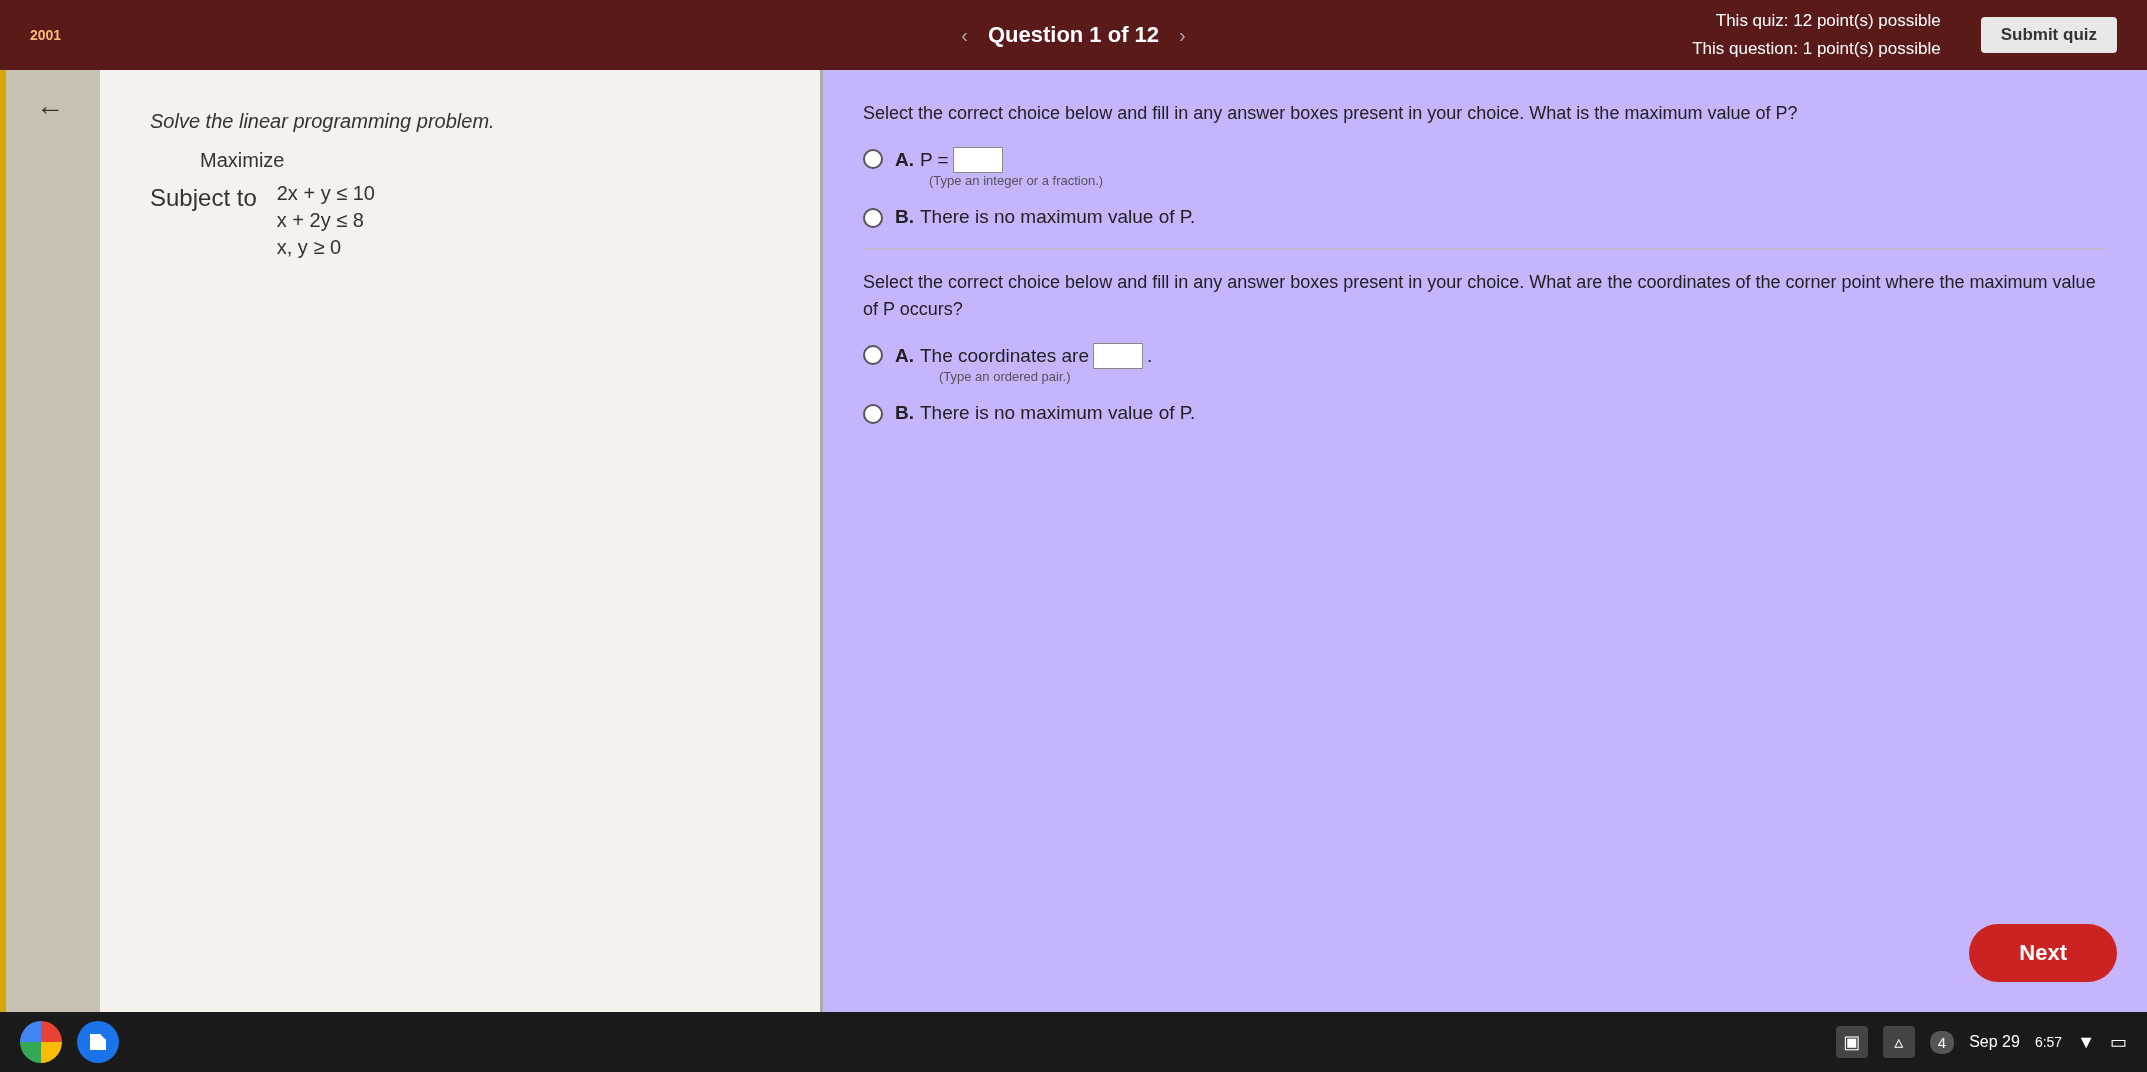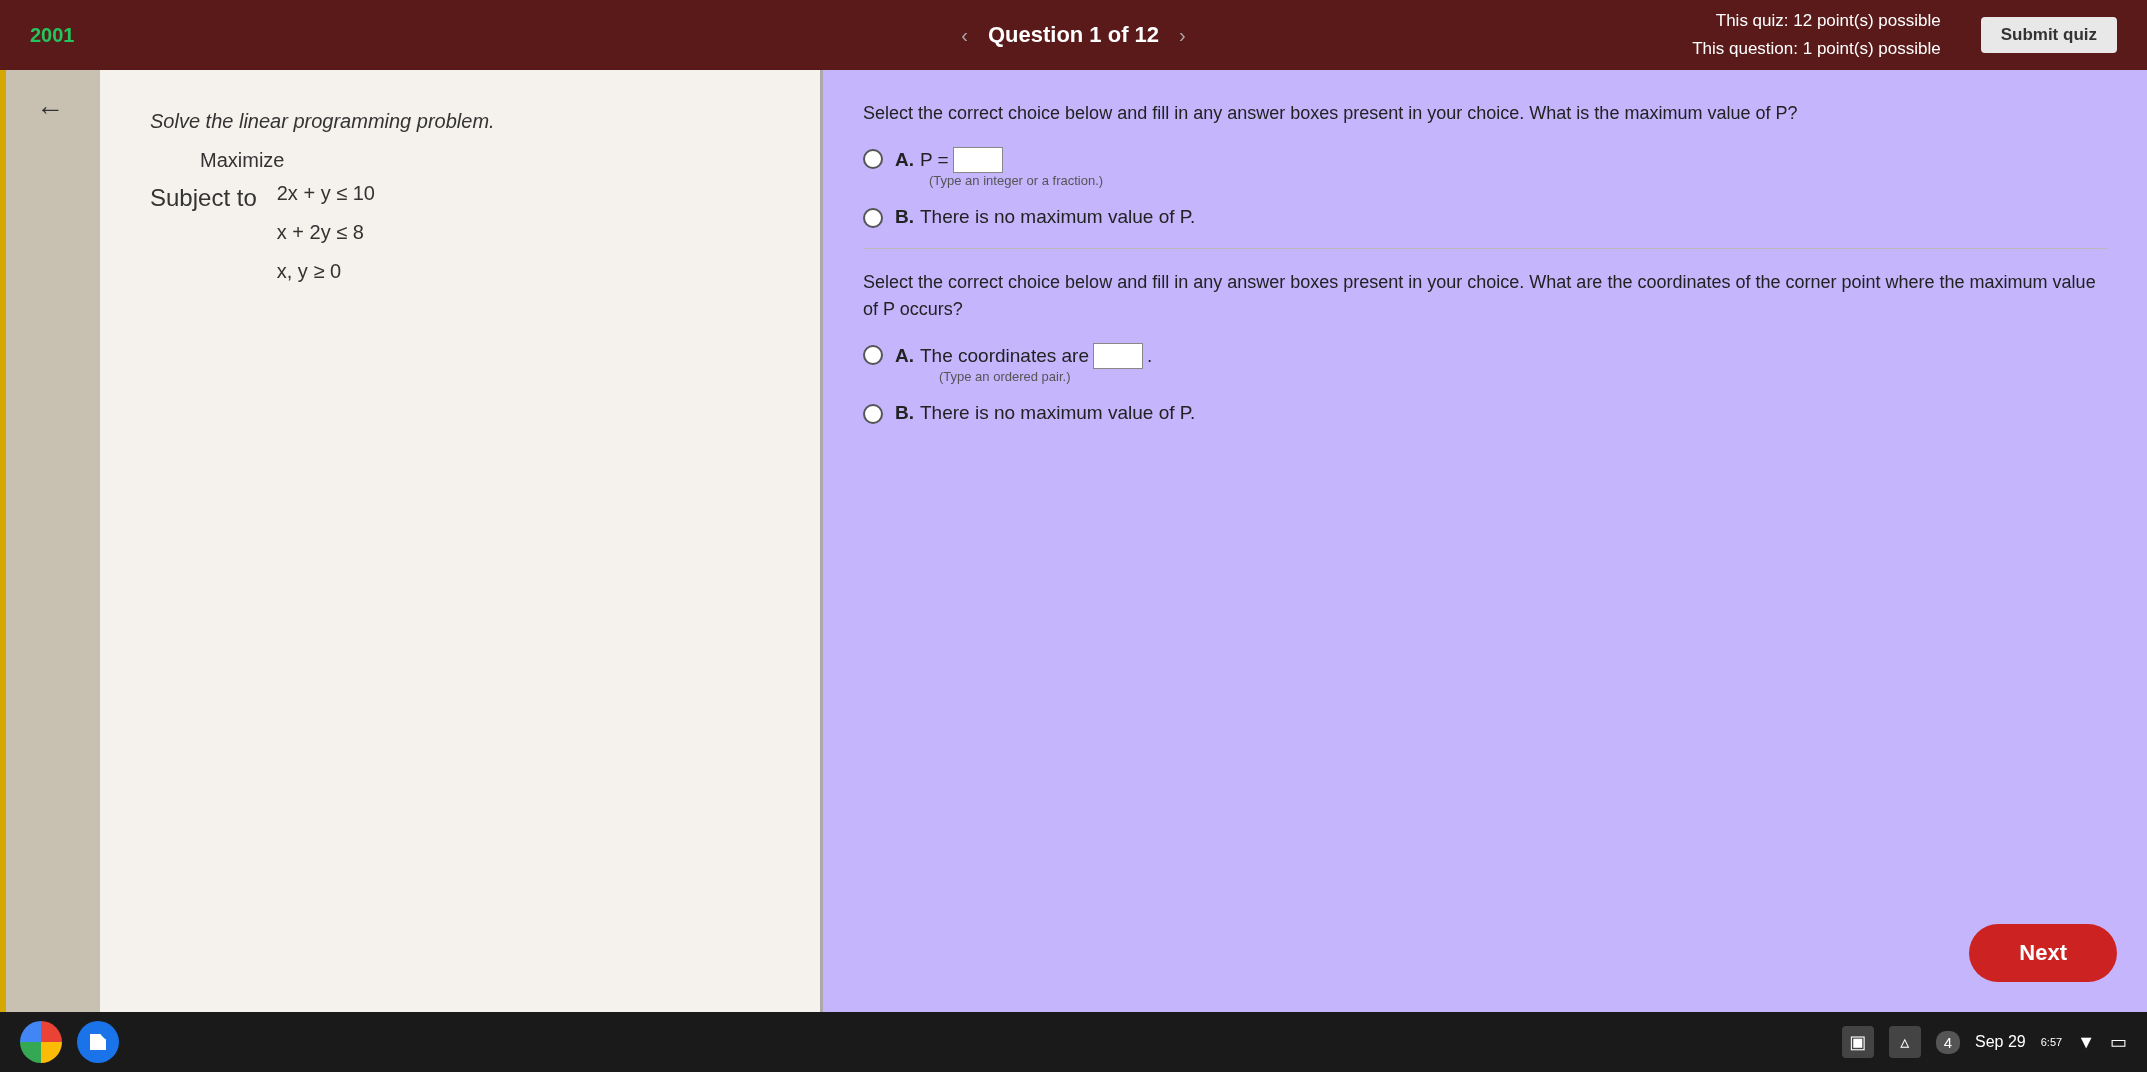--- a/index.html
+++ b/index.html
@@ -29,22 +29,22 @@
       background: #5a1a1a;
       height: 70px;
       display: flex;
       align-items: center;
       justify-content: space-between;
       padding: 0 30px;
       position: relative;
     }
 
     .header-left {
-      color: #22c55e;
-      font-size: 20px;
+      color: #fdba74;
+      font-size: 14px;
       font-weight: bold;
     }
 
     .header-center {
       display: flex;
       align-items: center;
       gap: 10px;
       position: absolute;
       left: 50%;
       transform: translateX(-50%);
@@ -153,21 +153,21 @@
     .subject-label {
       font-size: 24px;
       color: #333;
       align-self: flex-start;
       margin-top: 2px;
     }
 
     .constraints {
       display: flex;
       flex-direction: column;
-      gap: 16px;
+      gap: 4px;
     }
 
     .constraint {
       font-size: 20px;
       color: #333;
     }
 
     
     .divider {
       width: 3px;
@@ -468,17 +468,17 @@
           <path d="M4 4h10l6 6v10H4V4z"></path>
           <path d="M14 4v6h6" fill="none" stroke="white" stroke-width="1.5"></path>
         </svg>
     </div>
   </div>
   <div class="taskbar-right">
     <div class="taskbar-icon-small">▣</div>
     <div class="taskbar-icon-small">▵</div>
     <span class="taskbar-badge">4</span>
     <span style="color:white; font-size:16px;">Sep 29</span>
-    <span style="color:white; font-size:11px;">6:57</span>
+    <span style="color:white; font-size:14px;">6:57</span>
     <span style="color:white; font-size:18px;">▼</span>
     <span style="color:white; font-size:18px;">▭</span>
   </div>
 </div>
 
 </body></html>

